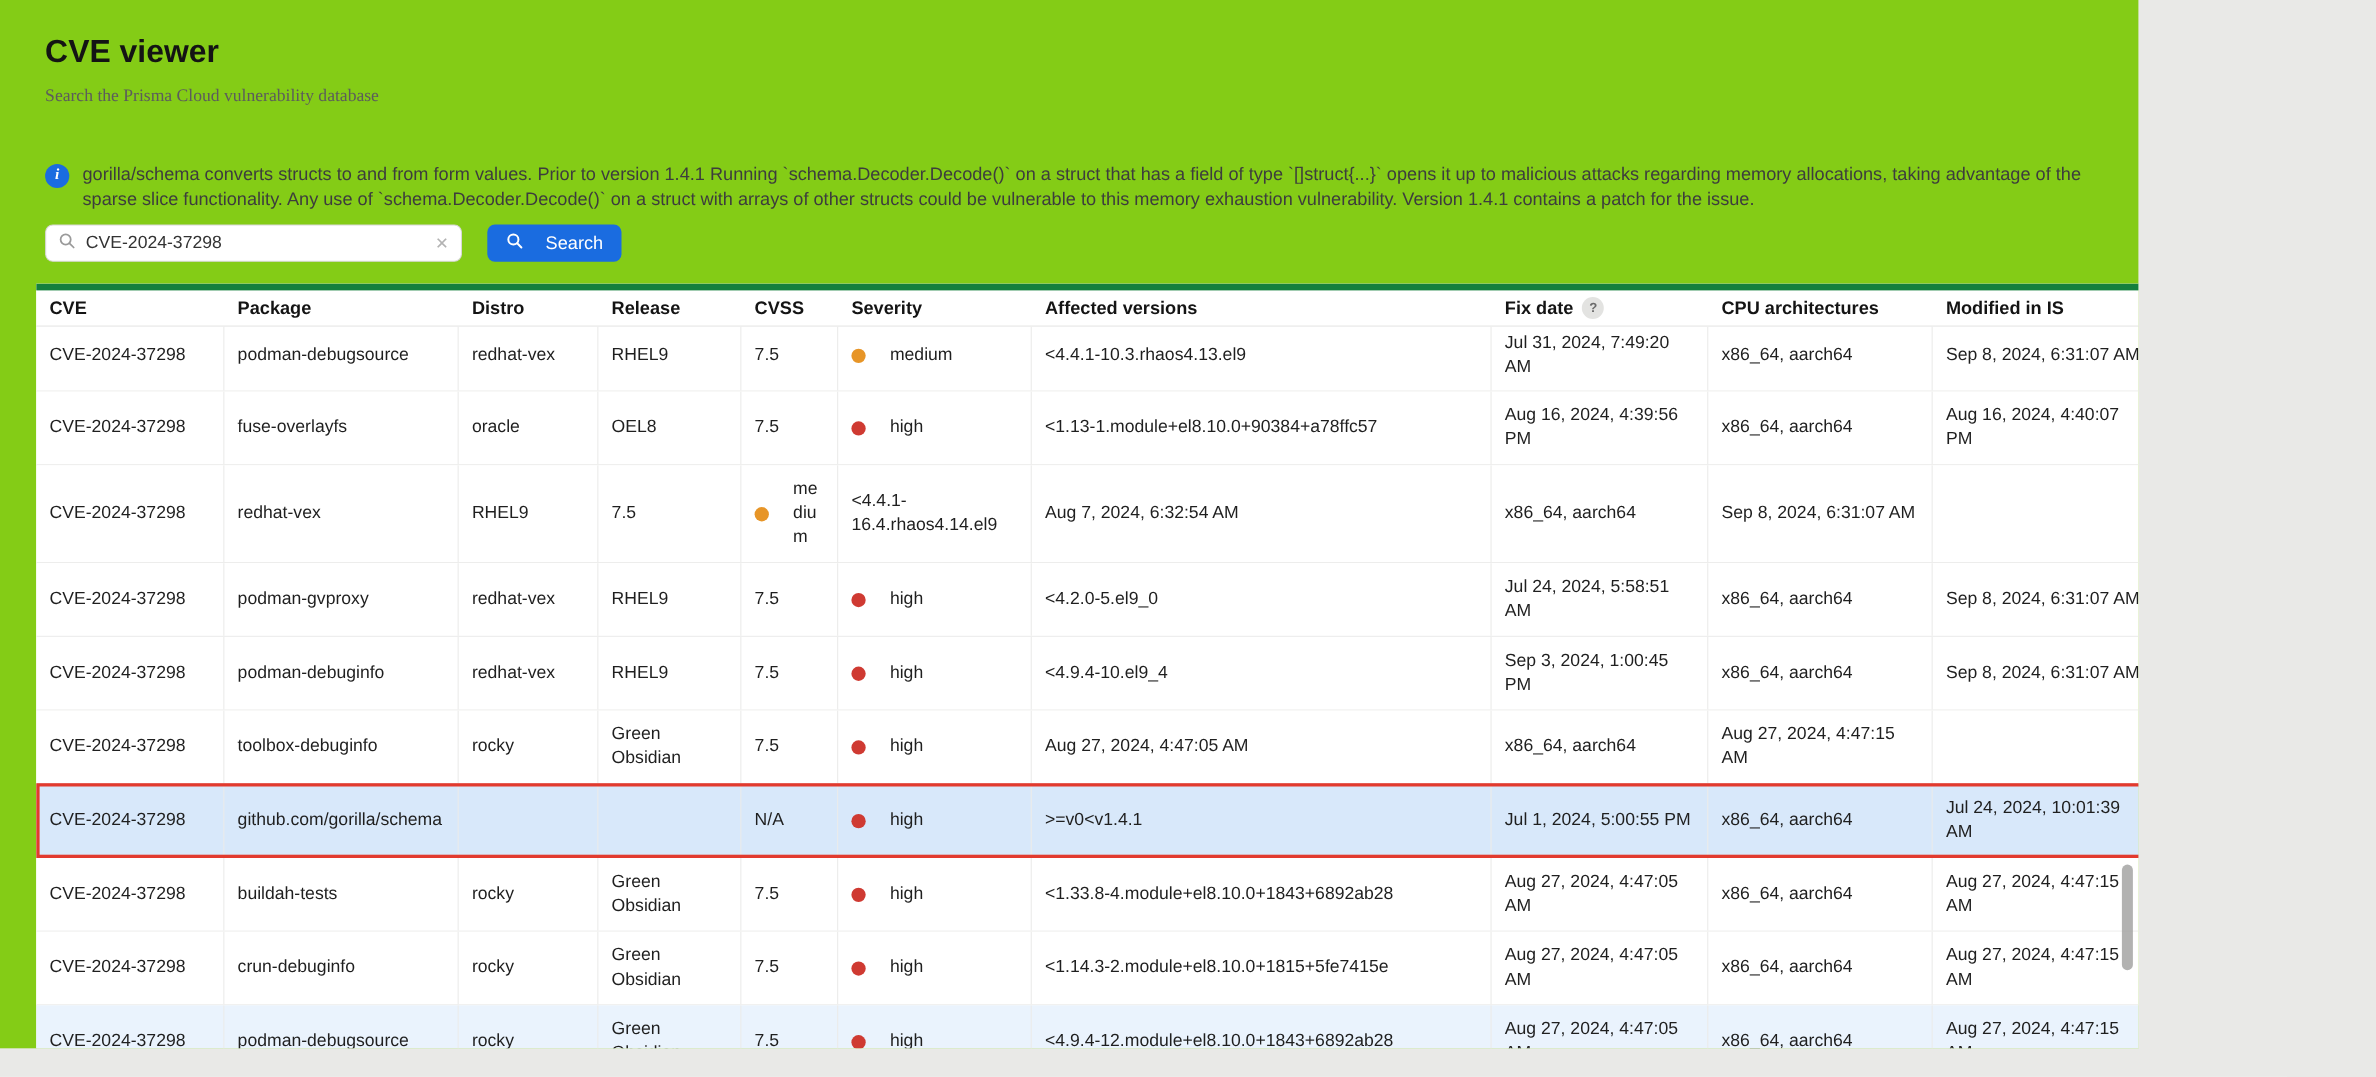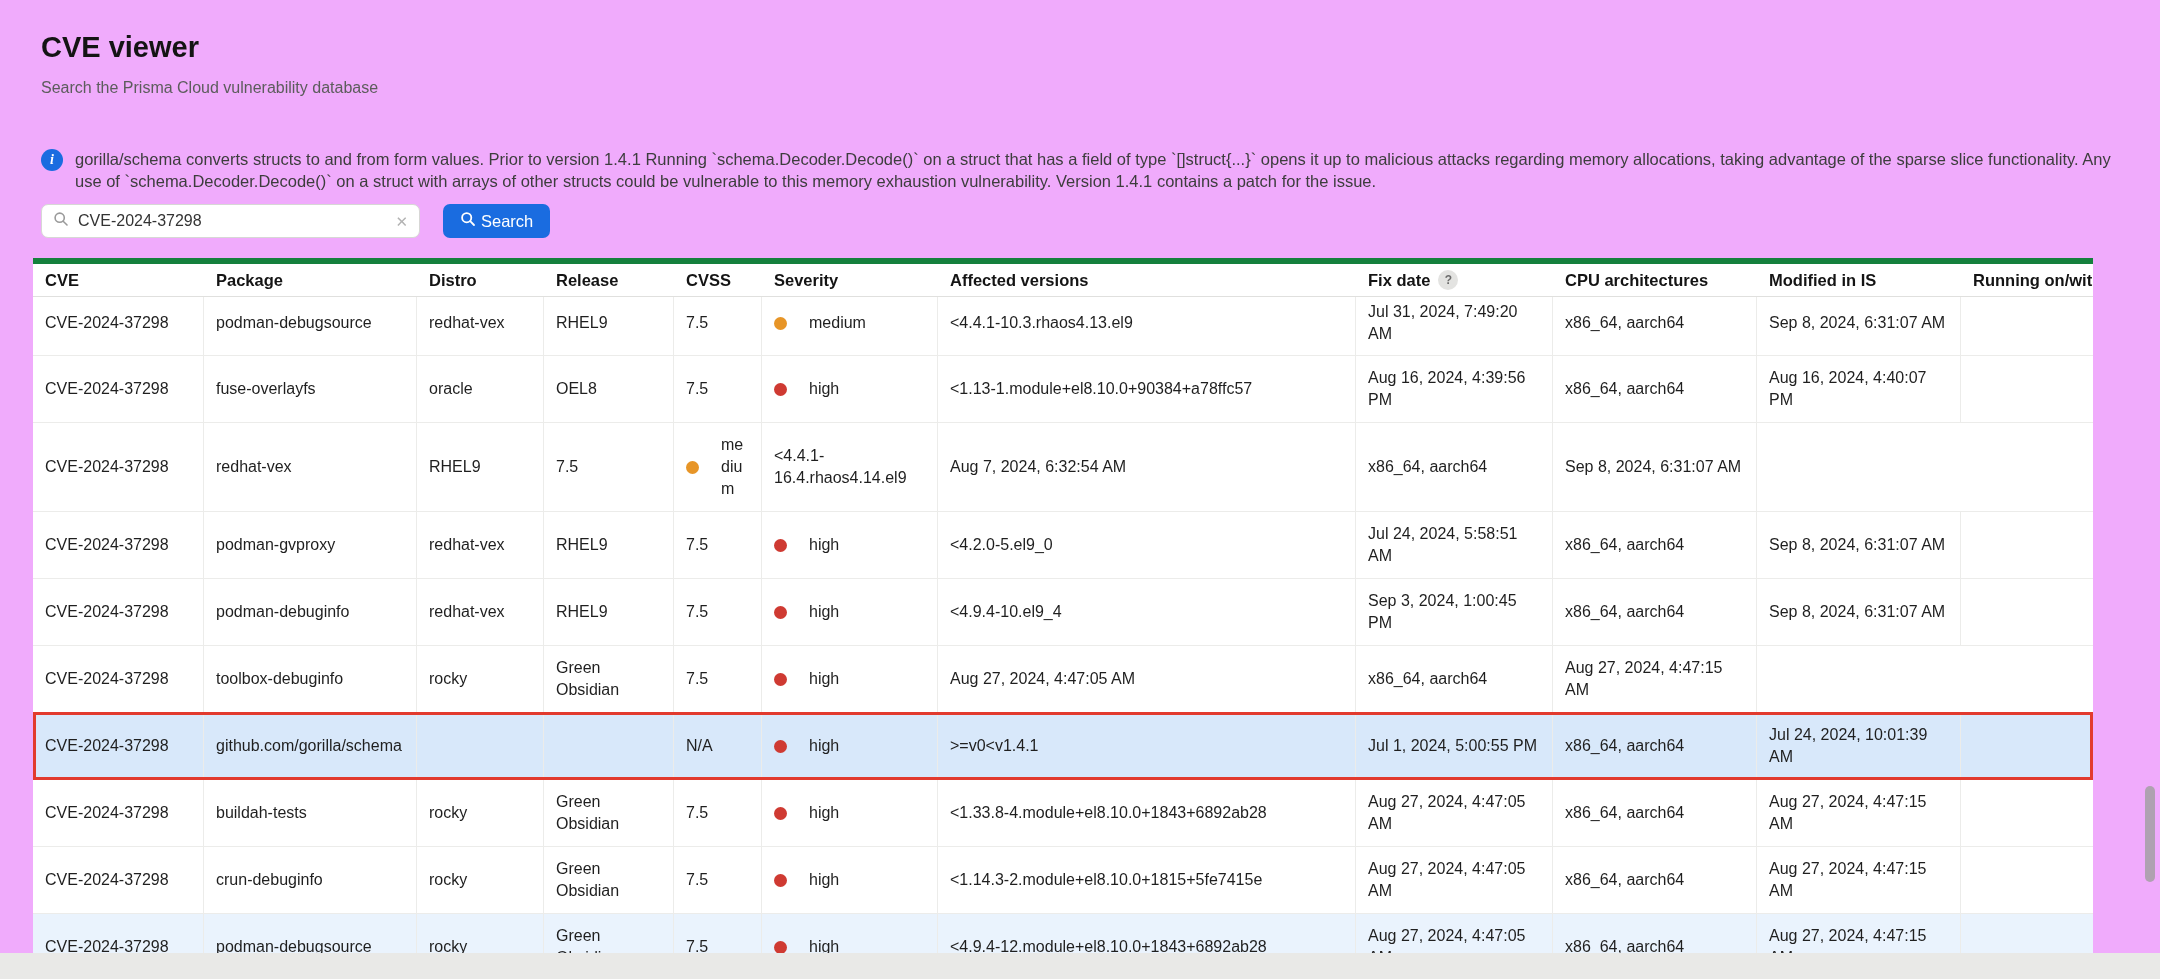--- a/index.html
+++ b/index.html
@@ -2,25 +2,25 @@
 <html><head>
 <meta charset="utf-8">
 <style>
   * { box-sizing: border-box; margin: 0; padding: 0; }
   html, body { width: 2160px; height: 979px; overflow: hidden; }
   body {
     font-family: "Liberation Sans", "DejaVu Sans", sans-serif;
     background: #e9e9e7;
     color: #1f1f1f;
   }
-  .app { width: 2160px; height: 953px; background: #f0abfc; position: relative; overflow: hidden; }
+  .app { width: 1944px; height: 953px; background: #84cc16; position: relative; overflow: hidden; }
 
   
   .page-title { margin: 30px 0 0 41px; font-size: 29px; font-weight: 700; color: #141414; line-height: 34px; }
-  .page-subtitle { margin: 14px 0 0 41px; font-size: 16px; color: #5c5c5c; line-height: 20px; }
+  .page-subtitle { margin: 14px 0 0 41px; font-size: 16px; color: #5c5c5c; line-height: 20px; font-family: Liberation Serif, serif; }
 
   .info-row { display: flex; align-items: flex-start; gap: 12px; margin: 50px 45px 0 41px; }
   .info-icon {
     flex: 0 0 auto; width: 22px; height: 22px; border-radius: 50%;
     background: #1a6ce0; color: #ffffff; font-size: 14px; font-weight: 700;
     display: flex; align-items: center; justify-content: center; margin-top: 1px;
     font-family: "Liberation Serif", serif; font-style: italic;
   }
   .info-text { font-size: 16.5px; line-height: 22px; color: #3d3d3d; }
 
@@ -30,21 +30,21 @@
     width: 379px; height: 34px; background: #ffffff;
     border: 1px solid #d7d7d5; border-radius: 7px; padding: 0 11px;
   }
   .search-box svg { flex: 0 0 auto; }
   .search-input {
     flex: 1 1 auto; border: none; outline: none; background: transparent;
     font-family: inherit; font-size: 16px; color: #333333; min-width: 0;
   }
   .clear-btn { flex: 0 0 auto; color: #b3b3b3; font-size: 15px; cursor: pointer; line-height: 1; }
   .search-btn {
-    display: flex; align-items: center; gap: 5px; height: 34px; padding: 0 17px;
+    display: flex; align-items: center; gap: 20px; height: 34px; padding: 0 17px;
     background: #1a6ce0; border: none; border-radius: 7px; color: #ffffff;
     font-family: inherit; font-size: 16.5px; font-weight: 500; cursor: pointer;
   }
 
   
   .table { margin: 20px 0 0 33px; width: 2060px; background: #ffffff;
     --cols: 171px 213px 127px 130px 88px 176px 418px 197px 204px 204px 132px; }
   .thead-row {
     display: grid; grid-template-columns: var(--cols);
     border-top: 6px solid #15803d; border-bottom: 1px solid #e0e0de;

